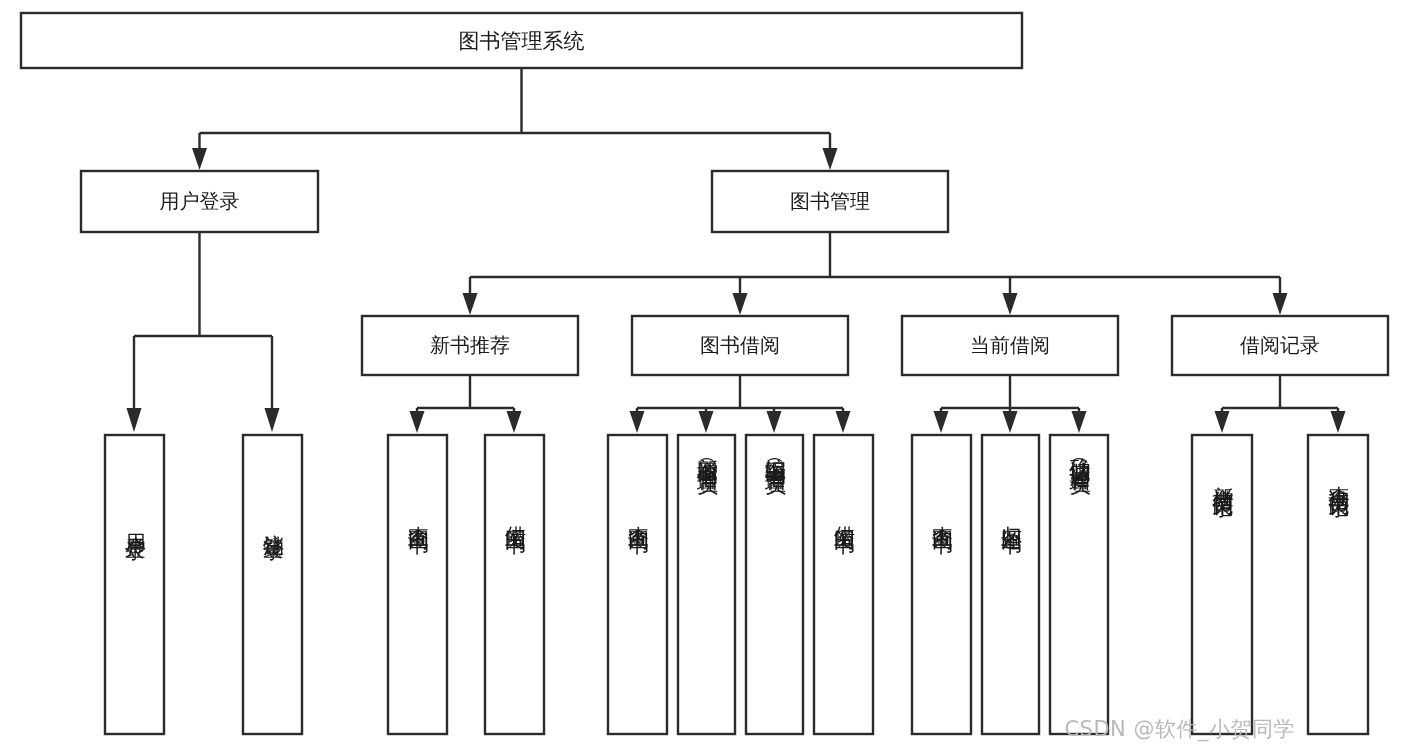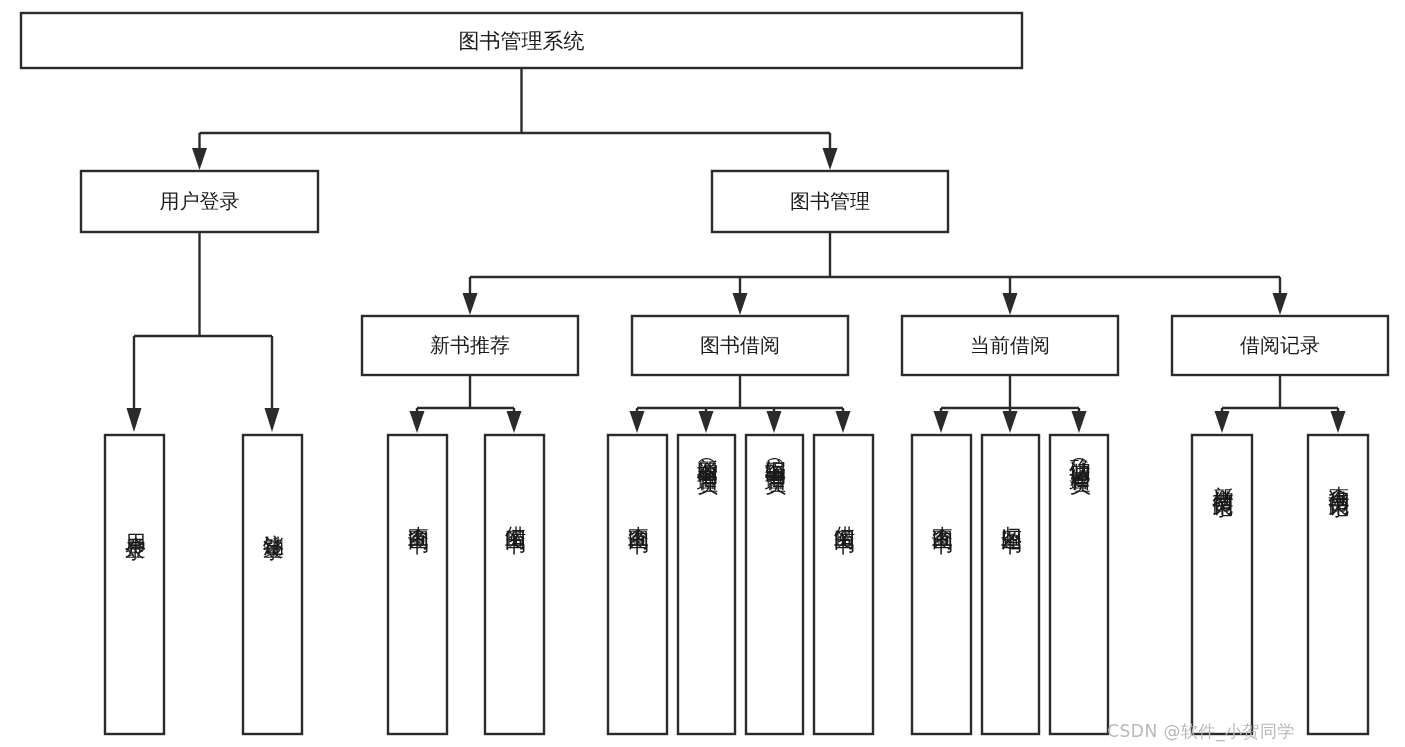--- a/index.html
+++ b/index.html
@@ -70,21 +70,21 @@
     letter-spacing: 2.5px;
     color: #1a1a1a;
     white-space: nowrap;
     text-align: center;
   }
   #watermark {
     position: absolute;
     right: 8px;
     bottom: 4px;
     font-family: "DejaVu Sans", "Liberation Sans", sans-serif;
-    font-size: 17px;
+    font-size: 21px;
     color: #b9b9b9;
     white-space: nowrap;
     letter-spacing: 0.5px;
   }
 </style>
 </head>
 <body>
 
 <div id="diagram-root">
 

